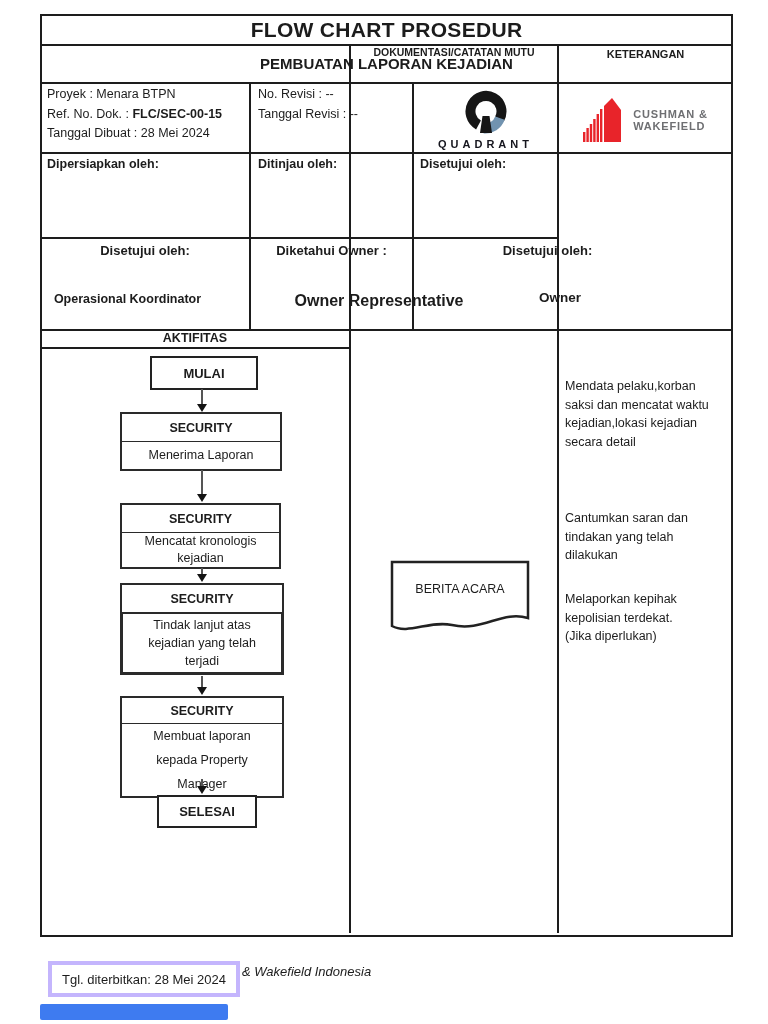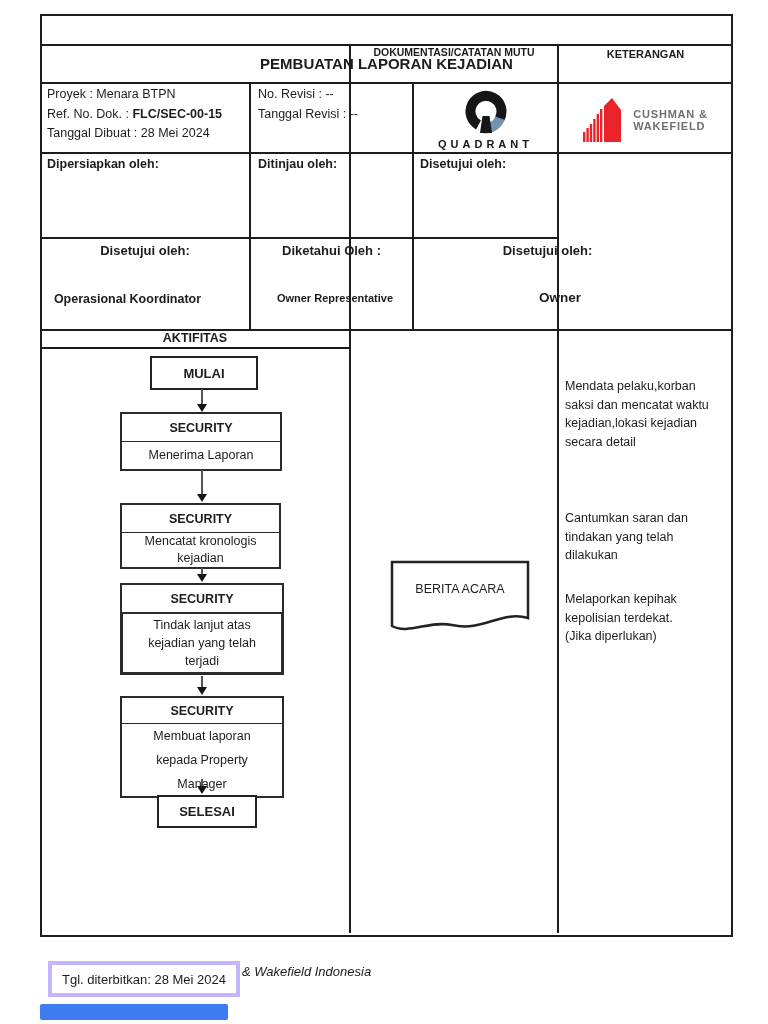--- a/index.html
+++ b/index.html
@@ -51,20 +51,21 @@
   <div class="hl" style="left:40px;top:82px;width:693px;"></div>
   <div class="hl" style="left:40px;top:152px;width:693px;"></div>
   <div class="hl" style="left:40px;top:237px;width:518px;"></div>
   <div class="hl" style="left:40px;top:329px;width:693px;"></div>
   <div class="hl" style="left:40px;top:347px;width:310px;"></div>
   <div class="vl" style="left:349px;top:44px;height:889px;"></div>
   <div class="vl" style="left:557px;top:44px;height:889px;"></div>
   <div class="vl" style="left:249px;top:82px;height:247px;"></div>
   <div class="vl" style="left:412px;top:82px;height:247px;"></div>
 
+  <div class="abs title ctr">FLOW CHART PROSEDUR</div>
   <div class="abs subtitle ctr">PEMBUATAN LAPORAN KEJADIAN</div>
   <div class="abs colhead-dok ctr">DOKUMENTASI/CATATAN MUTU</div>
   <div class="abs colhead-ket ctr">KETERANGAN</div>
 
   <div class="abs info infoA">
     <div>Proyek : Menara BTPN</div>
     <div><span>Ref. No. Dok. : </span><span class="b">FLC/SEC-00-15</span></div>
     <div>Tanggal Dibuat : 28 Mei 2024</div>
   </div>
   <div class="abs info infoB">
@@ -97,24 +98,24 @@
       <div>CUSHMAN &amp;</div>
       <div>WAKEFIELD</div>
     </div>
   </div>
 
   <div class="abs sig-label" style="left:47px;top:157px;">Dipersiapkan oleh:</div>
   <div class="abs sig-label" style="left:258px;top:157px;">Ditinjau oleh:</div>
   <div class="abs sig-label" style="left:420px;top:157px;">Disetujui oleh:</div>
 
   <div class="abs ctr b" style="left:40px;top:243px;width:210px;font-size:13px;">Disetujui oleh:</div>
-  <div class="abs ctr b" style="left:250px;top:243px;width:163px;font-size:13px;">Diketahui Oleh :</div>
+  <div class="abs ctr b" style="left:250px;top:243px;width:163px;font-size:13px;">Diketahui Owner :</div>
   <div class="abs ctr b" style="left:440px;top:243px;width:215px;font-size:13px;">Disetujui oleh:</div>
   <div class="abs ctr b" style="left:40px;top:292px;width:175px;font-size:12.5px;">Operasional Koordinator</div>
-  <div class="abs ctr b" style="left:250px;top:292px;width:170px;font-size:11px;">Owner Representative</div>
+  <div class="abs ctr b" style="left:250px;top:292px;width:170px;font-size:16px;padding-left:44px;">Owner Representative</div>
   <div class="abs ctr b" style="left:460px;top:290px;width:200px;font-size:13.5px;">Owner</div>
 
   <div class="abs ctr b" style="left:40px;top:331px;width:310px;font-size:12.5px;">AKTIFITAS</div>
 
   <div class="flow-node" style="left:150px;top:356px;width:104px;height:30px;">MULAI</div>
 
   <div class="arrow" style="left:196px;top:389px;height:23px;">
       <div class="shaft"></div>
       <div class="head"></div>
     </div>

